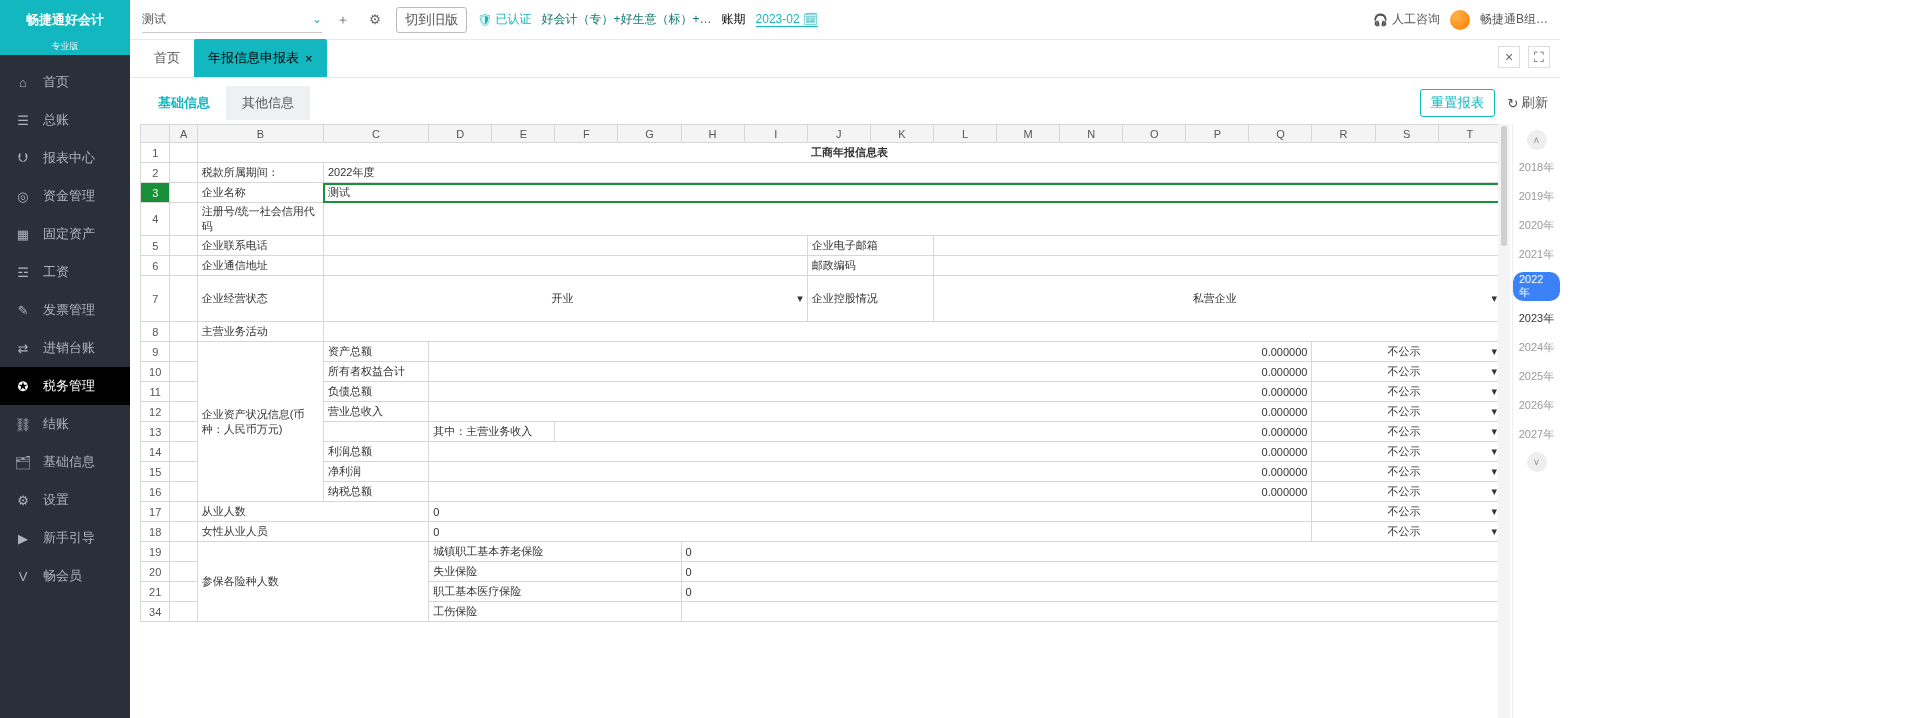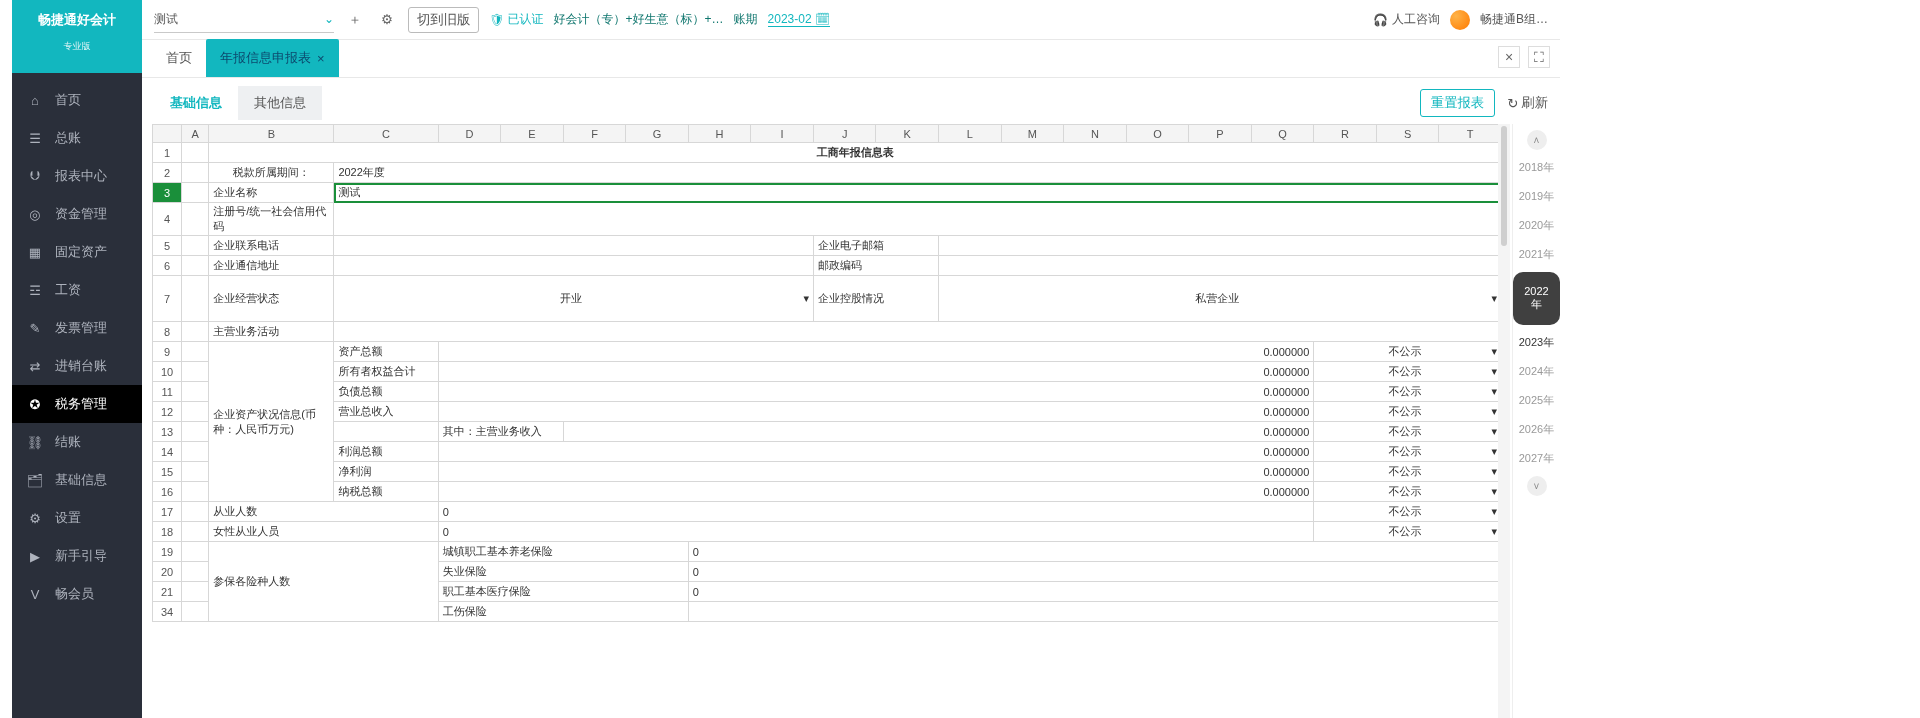--- a/index.html
+++ b/index.html
@@ -1,45 +1,45 @@
 <!DOCTYPE html>
 <html><head>
 <meta charset="utf-8">
 <style>
 * { box-sizing: border-box; margin: 0; padding: 0; }
 body { font-family: "Microsoft YaHei", Arial, sans-serif; font-size: 12px; color: #333; overflow: hidden; background: #fff; }
 .app { display: flex; height: 718px; width: 1560px; }
 
 
-.sidebar { width: 130px; background: #2a2f3a; color: #aeb3bd; display: flex; flex-direction: column; margin-left: 12px; }
+.sidebar { width: 130px; background: #2a2f3a; color: #aeb3bd; display: flex; flex-direction: column; }
 .logo-area { background: #12b7bf; height: 40px; display: flex; align-items: center; justify-content: center; color: #fff; font-size: 13px; font-weight: bold; }
-.logo-sub { font-size: 9px; text-align: center; background: #12b7bf; color: #e0f5f6; padding-bottom: 20px; }
+.logo-sub { font-size: 9px; text-align: center; background: #12b7bf; color: #e0f5f6; padding-bottom: 2px; }
 .nav { flex: 1; padding-top: 8px; }
 .nav-item { display: flex; align-items: center; padding: 10px 15px; cursor: pointer; font-size: 13px; }
 .nav-item.active { background: #000; color: #fff; }
 .nav-icon { width: 16px; height: 16px; margin-right: 12px; display: inline-flex; align-items: center; justify-content: center; }
 
 
 .main { flex: 1; display: flex; flex-direction: column; min-width: 0; }
 .topbar { height: 40px; border-bottom: 1px solid #e8e8e8; display: flex; align-items: center; padding: 0 12px; gap: 10px; }
 .company-sel { width: 180px; border-bottom: 1px solid #c9c9c9; padding: 4px 0; display: flex; align-items: center; justify-content: space-between; color: #555; }
 .top-icon-btn { width: 22px; height: 22px; display: inline-flex; align-items: center; justify-content: center; border: none; background: none; cursor: pointer; color: #666; }
 .switch-old { border: 1px solid #bbb; border-radius: 3px; padding: 3px 8px; color: #555; cursor: pointer; background: #fff; }
 .verified { color: #12b7bf; display: flex; align-items: center; gap: 3px; }
 .prod-txt { color: #0f766e; }
-.period-label { color: #0f766e; }
+.period-label { color: #000000; }
 .period-val { color: #12b7bf; border-bottom: 1px solid #12b7bf; cursor: pointer; }
 .topbar-spacer { flex: 1; }
 .support { display: flex; align-items: center; gap: 4px; color: #555; cursor: pointer; }
 .avatar { width: 20px; height: 20px; border-radius: 50%; background: radial-gradient(circle at 30% 30%, #ffb347, #ff7a00); }
 .user-name { color: #555; max-width: 80px; overflow: hidden; text-overflow: ellipsis; white-space: nowrap; }
 
 .tabbar { height: 38px; display: flex; align-items: flex-end; padding-left: 10px; position: relative; border-bottom: 1px solid #e8e8e8; }
 .page-tab { padding: 10px 14px; cursor: pointer; color: #555; font-size: 13px; }
-.page-tab.active { background: #12b7bf; color: #0c4a6e; border-radius: 2px 2px 0 0; display: flex; align-items: center; gap: 6px; }
+.page-tab.active { background: #12b7bf; color: #000000; border-radius: 2px 2px 0 0; display: flex; align-items: center; gap: 6px; }
 .tab-close { cursor: pointer; }
 .tabbar-right { position: absolute; right: 10px; top: 6px; display: flex; gap: 8px; }
 .sq-btn { width: 22px; height: 22px; border: 1px solid #ddd; background: #fff; display: flex; align-items: center; justify-content: center; cursor: pointer; color: #666; font-size: 14px; }
 
 .subtab-row { display: flex; align-items: center; padding: 8px 12px 4px; gap: 0; }
 .subtab { padding: 8px 16px; background: #eef0f2; color: #555; cursor: pointer; font-size: 13px; }
 .subtab.active { background: #fff; color: #12b7bf; font-weight: bold; }
 .subtab-actions { margin-left: auto; display: flex; gap: 12px; align-items: center; }
 .reset-btn { border: 1px solid #12b7bf; color: #12b7bf; padding: 4px 10px; border-radius: 3px; background: #fff; cursor: pointer; }
 .refresh-btn { border: none; background: none; color: #555; cursor: pointer; display: flex; align-items: center; gap: 3px; }
@@ -57,21 +57,21 @@
 .sel-cell { display: flex; justify-content: space-between; align-items: center; }
 .sel-caret { color: #333; }
 .merged-vert { text-align: left; }
 .hl-border { outline: 2px solid #1a8f3a; outline-offset: -2px; }
 
 
 .year-rail { width: 48px; border-left: 1px solid #eee; display: flex; flex-direction: column; align-items: center; padding-top: 6px; gap: 6px; }
 .rail-btn { width: 20px; height: 20px; border-radius: 50%; background: #eee; color: #888; display: flex; align-items: center; justify-content: center; cursor: pointer; font-size: 10px; border: none; }
 .year-pill { font-size: 11px; color: #999; padding: 4px 2px; cursor: pointer; border-radius: 10px; }
 .year-pill.strong { color: #333; }
-.year-pill.active { background: #404040; color: #fff; padding: 13px 6px; text-align: center; }
+.year-pill.active { background: #3b82f6; color: #fff; padding: 1px 6px; }
 .vscroll { position: absolute; right: 50px; top: 0; bottom: 0; width: 12px; background: #f4f4f4; }
 .vscroll::before { content: ''; position: absolute; left: 3px; top: 2px; width: 6px; height: 120px; background: #cfcfcf; border-radius: 3px; }
 </style>
 </head>
 <body>
 
 <div class="app">
   <aside class="sidebar">
     <div class="logo-area">
         <span>畅捷通好会计</span>
@@ -243,21 +243,21 @@
           </thead>
           <tbody>
             <tr>
                 <td class="rownum">1</td>
                 <td></td>
                 <td colspan="19" class="title-cell">工商年报信息表</td>
               </tr>
             <tr>
                 <td class="rownum">2</td>
                 <td></td>
-                <td class="lbl" style="text-align:center">税款所属期间：</td>
+                <td class="lbl" style="text-align:left">税款所属期间：</td>
                 <td colspan="18">2022年度</td>
               </tr>
             <tr>
                 <td class="rownum" style="background:#1a8f3a;color:#fff">3</td>
                 <td></td>
                 <td class="lbl">企业名称</td>
                 <td colspan="18" class="hl-border">测试</td>
               </tr>
             <tr>
                 <td class="rownum">4</td>

